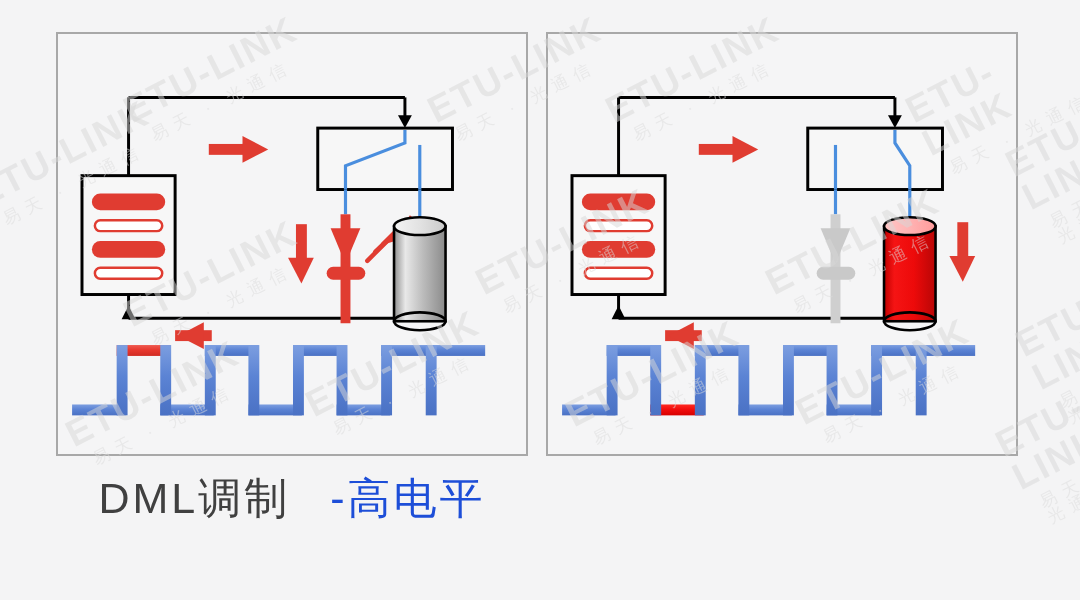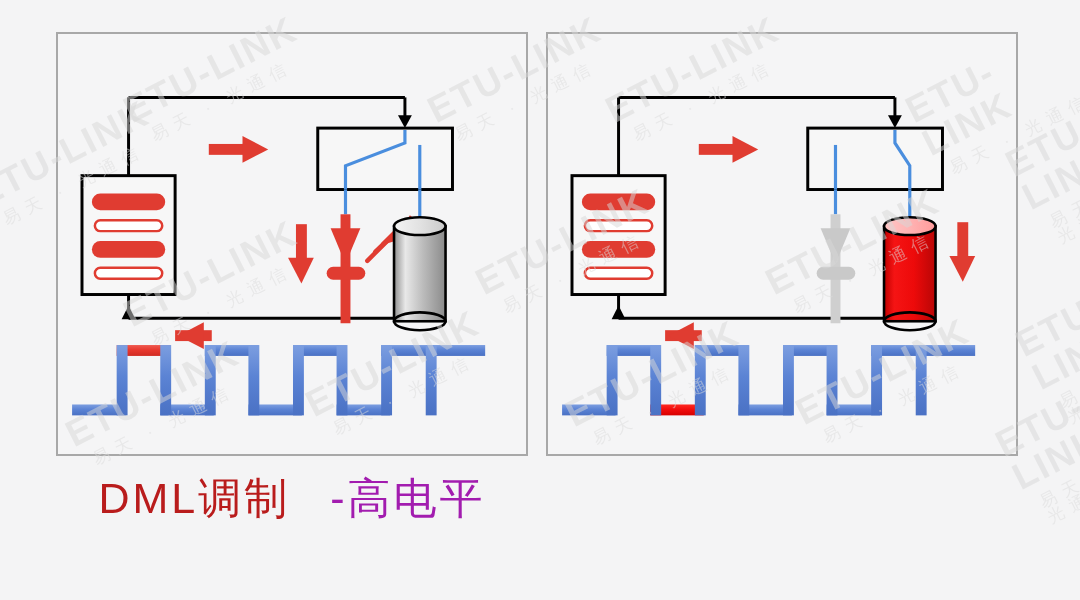--- a/index.html
+++ b/index.html
@@ -32,22 +32,22 @@
     top: 472px;
     width: 472px;
     text-align: center;
     font-size: 43px;
     letter-spacing: 3px;
     white-space: nowrap;
     line-height: 1.25;
   }
   #caption-left  { left: 56px; }
   #caption-right { left: 546px; }
-  .cap-main { color: #b91c1c; }
-  .cap-accent { color: #a21caf; margin-left: 40px; }
+  .cap-main { color: #404040; }
+  .cap-accent { color: #1d4ed8; margin-left: 40px; }
 
   
   .wm-layer {
     position: absolute; inset: 0;
     pointer-events: none;
     overflow: hidden;
   }
   .wm {
     position: absolute;
     transform-origin: left top;

